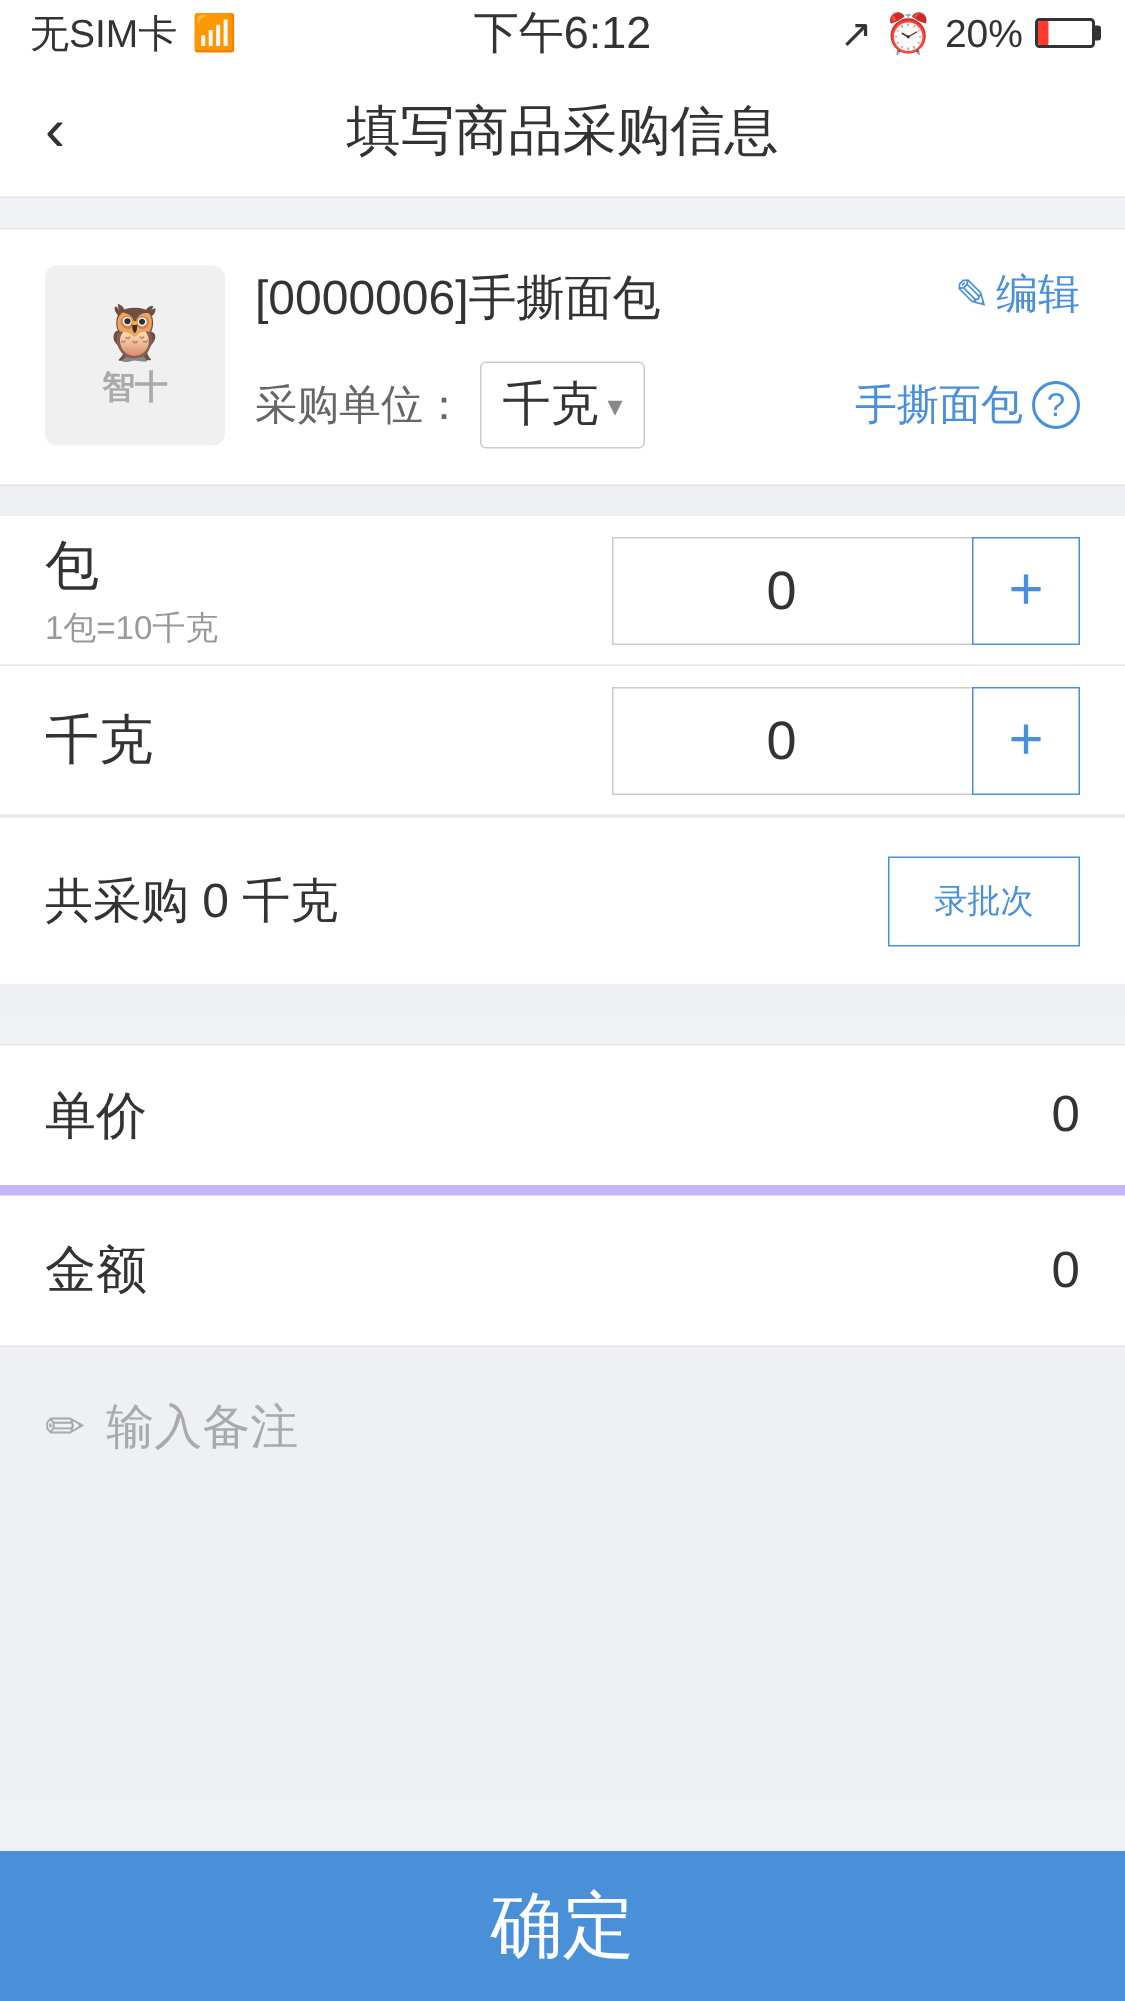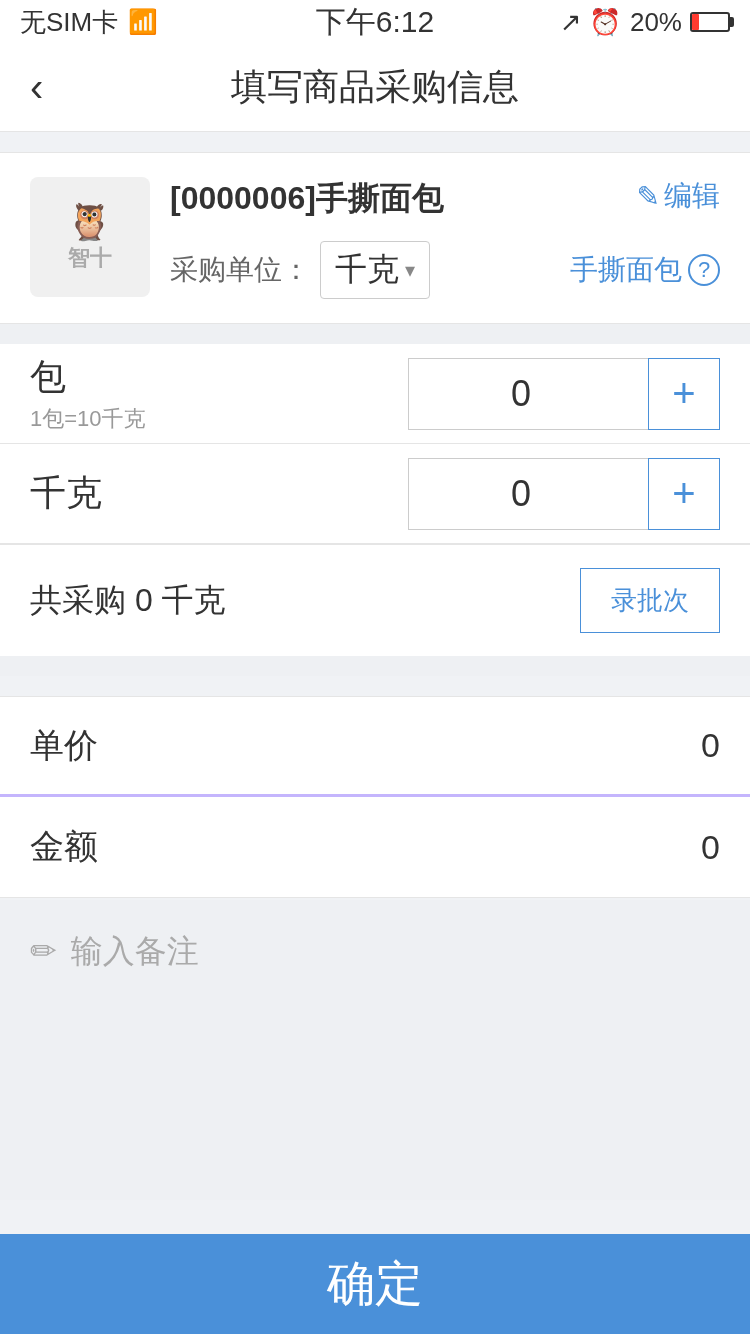--- a/index.html
+++ b/index.html
@@ -129,21 +129,21 @@
     }
     .product-header {
       display: flex;
       justify-content: space-between;
       align-items: flex-start;
       margin-bottom: 20px;
     }
     .product-name {
       font-size: 32px;
       color: #333;
-      font-weight: 700;
+      font-weight: 400;
     }
     .edit-btn {
       font-size: 28px;
       color: #4a90d9;
       display: flex;
       align-items: center;
       gap: 4px;
       cursor: pointer;
     }
     .product-unit-row {
@@ -250,38 +250,38 @@
     .summary-text {
       font-size: 32px;
       color: #333;
     }
     .batch-btn {
       margin-left: auto;
       border: 1px solid #4a90d9;
       color: #4a90d9;
       background: #fff;
       padding: 14px 30px;
-      font-size: 26px;
+      font-size: 22px;
       border-radius: 0;
       cursor: pointer;
     }
 
     
     .price-section {
       background: #fff;
       margin-top: 20px;
       border-top: 1px solid #e5e5e5;
       border-bottom: 1px solid #e5e5e5;
     }
     .price-row {
       display: flex;
       align-items: center;
       padding: 0 30px;
       height: 100px;
-      border-bottom: 3px solid #c4b5fd;
+      border-bottom: 7px solid #c4b5fd;
     }
     .price-row:last-child {
       border-bottom: none;
     }
     .price-label {
       font-size: 34px;
       color: #333;
     }
     .price-value {
       margin-left: auto;

